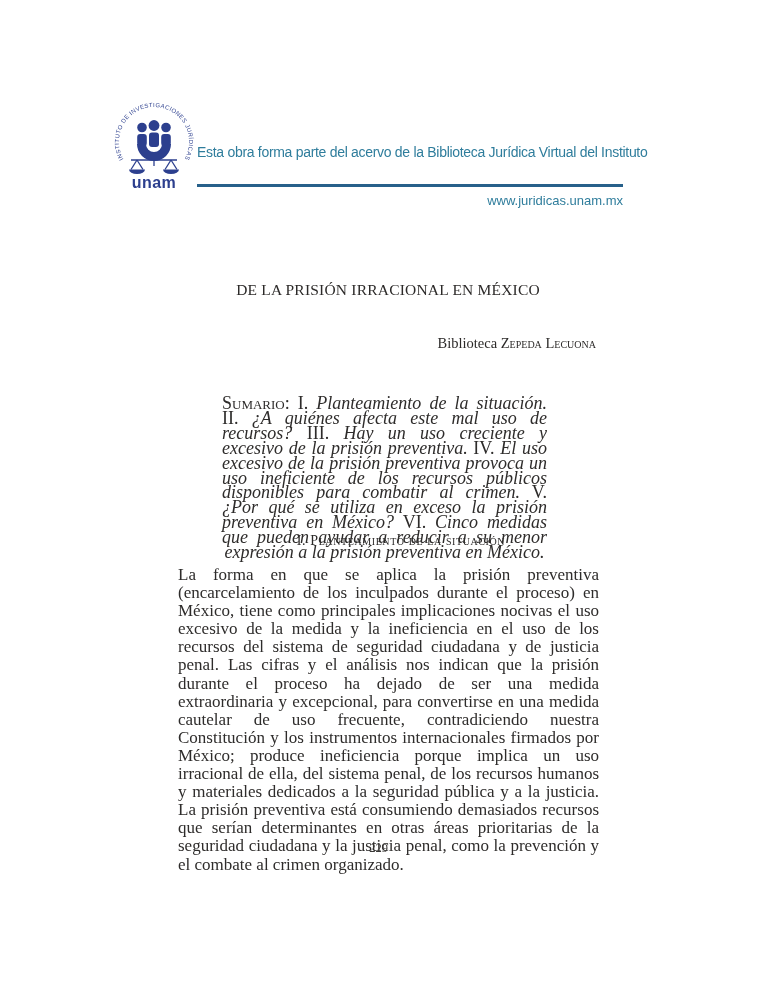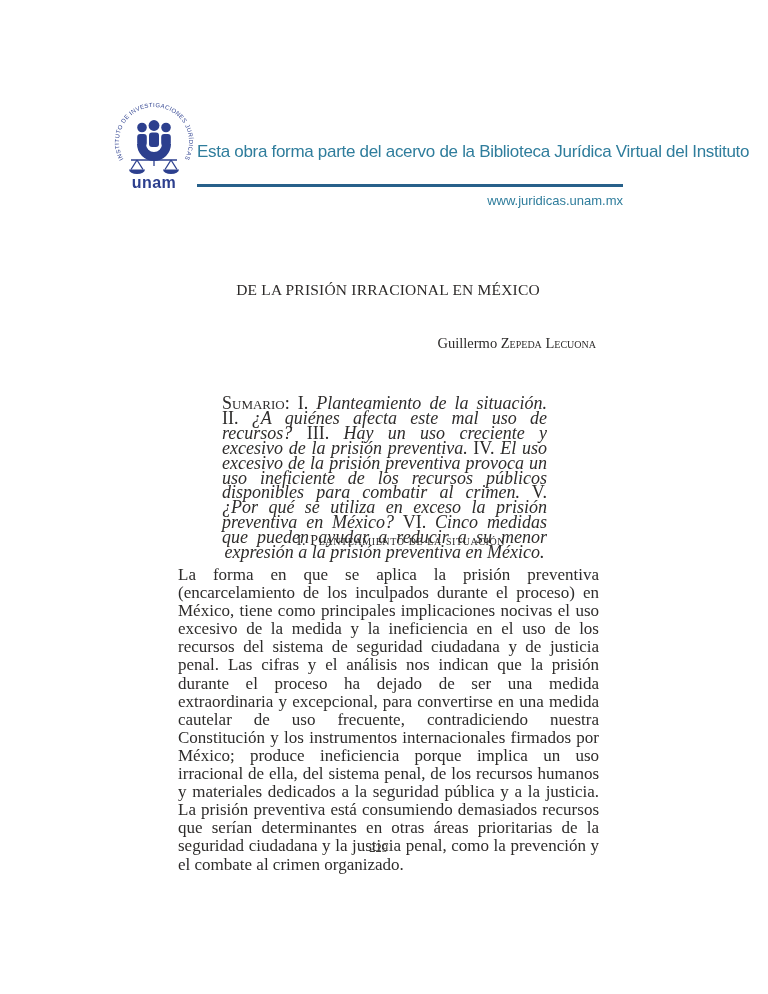--- a/index.html
+++ b/index.html
@@ -20,21 +20,21 @@
     top: 98px;
     width: 88px;
     height: 96px;
   }
   .banner-text {
     position: absolute;
     left: 197px;
     top: 144px;
     width: 426px;
     font-family: "Liberation Sans", sans-serif;
-    font-size: 17px;
+    font-size: 14px;
     line-height: 16.5px;
     letter-spacing: -0.3px;
     color: #2f7d9c;
   }
   .banner-text span { display: block; white-space: nowrap; }
   .header-rule {
     position: absolute;
     left: 197px;
     top: 184px;
     width: 426px;
@@ -179,21 +179,21 @@
 
   <div class="url-line">
     <a href="#">www.juridicas.unam.mx</a>
   </div>
 
   <h1 class="page-title" style="margin:0; font-weight:normal;">
     <span>DE LA PRISIÓN IRRACIONAL EN MÉXICO</span>
   </h1>
 
   <div class="author-byline">
-    <span>Guillermo </span><span class="smallcaps">Zepeda Lecuona</span>
+    <span>Biblioteca </span><span class="smallcaps">Zepeda Lecuona</span>
   </div>
 
   <p class="summary-paragraph" lang="es"><span class="seg-smallcaps">Sumario:</span><span class="seg-roman"> I. </span><span class="seg-italic">Planteamiento de la situación.</span><span class="seg-roman"> II. </span><span class="seg-italic">¿A quiénes afecta este mal uso de recursos?</span><span class="seg-roman"> III. </span><span class="seg-italic">Hay un uso creciente y excesivo de la prisión preventiva.</span><span class="seg-roman"> IV. </span><span class="seg-italic">El uso excesivo de la prisión preventiva provoca un uso ineficiente de los recursos públicos disponibles para combatir al crimen.</span><span class="seg-roman"> V. </span><span class="seg-italic">¿Por qué se utiliza en exceso la prisión preventiva en México?</span><span class="seg-roman"> VI. </span><span class="seg-italic">Cinco medidas que pueden ayudar a reducir a su menor expresión a la prisión preventiva en México.</span></p>
 
   <h2 class="section-heading" style="margin:13px; font-weight:normal;">I. Planteamiento de la situación</h2>
 
   <p class="body-paragraph" lang="es" style="margin:0;">La forma en que se aplica la prisión preventiva (encarcelamiento de los inculpados durante el proceso) en México, tiene como principales implicaciones nocivas el uso excesivo de la medida y la ineficiencia en el uso de los recursos del sistema de seguridad ciudadana y de justicia penal. Las cifras y el análisis nos indican que la prisión durante el proceso ha dejado de ser una medida extraordinaria y excepcional, para convertirse en una medida cautelar de uso frecuente, contradiciendo nuestra Constitución y los instrumentos internacionales firmados por México; produce ineficiencia porque implica un uso irracional de ella, del sistema penal, de los recursos humanos y materiales dedicados a la seguridad pública y a la justicia. La prisión preventiva está consumiendo demasiados recursos que serían determinantes en otras áreas prioritarias de la seguridad ciudadana y la justicia penal, como la prevención y el combate al crimen organizado.</p>
 
   <div class="page-number">229</div>
 

